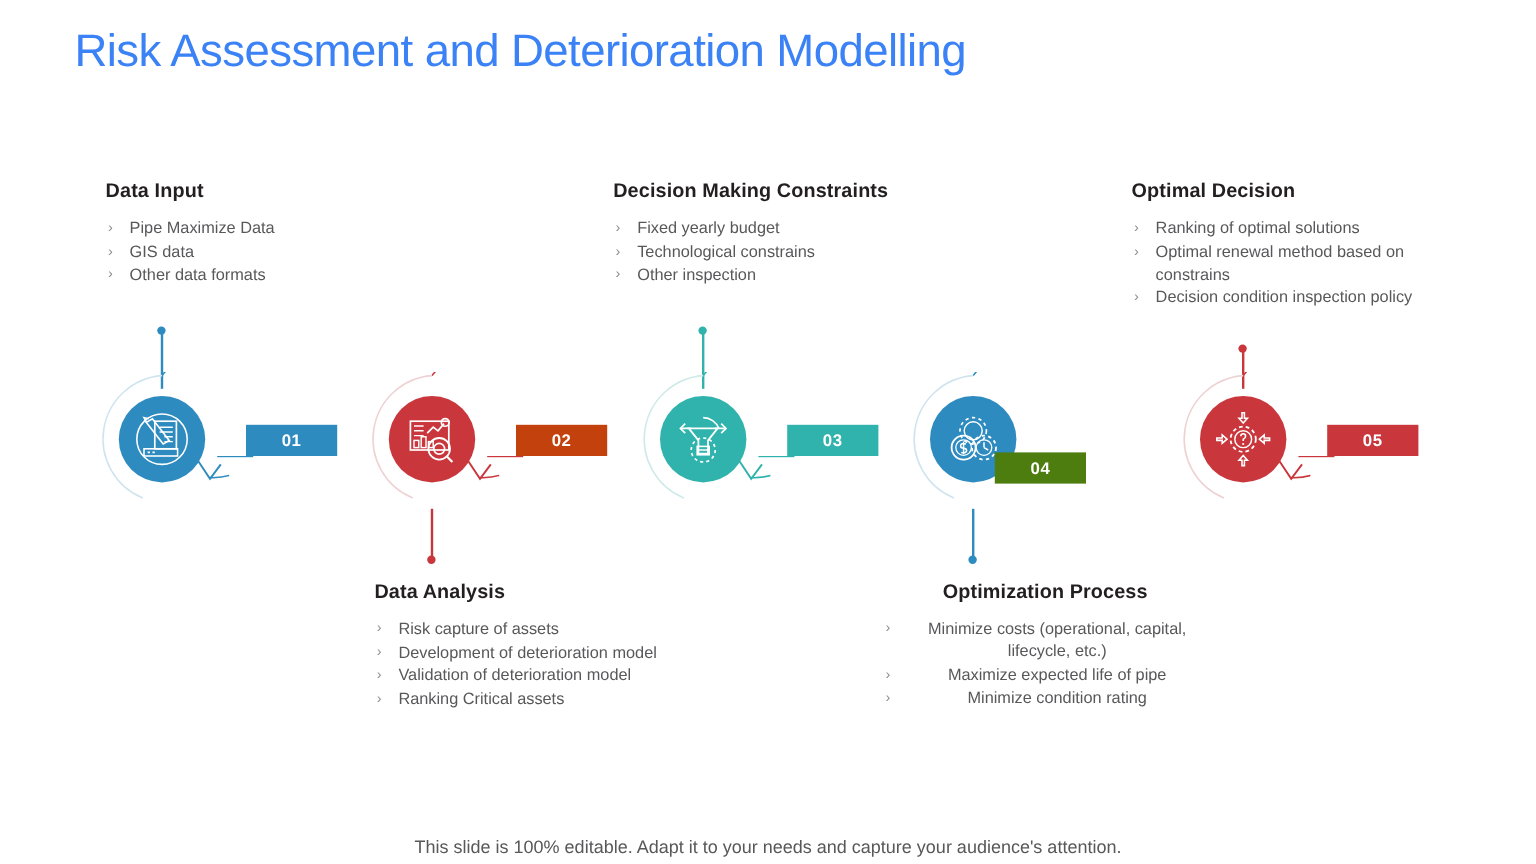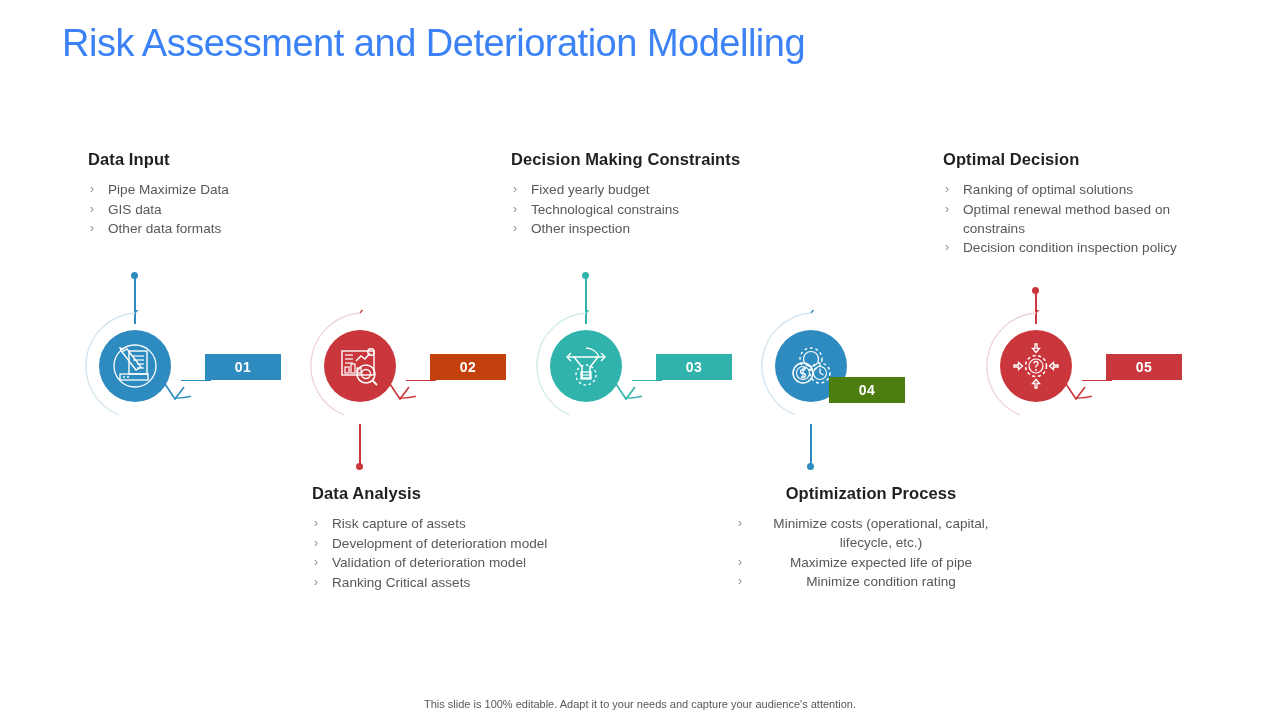--- a/index.html
+++ b/index.html
@@ -112,21 +112,21 @@
     height: 1.3px;
   }
 
   
   .footer {
     position: absolute;
     left: 0;
     top: 698px;
     width: 1280px;
     text-align: center;
-    font-size: 11px;
+    font-size: 15px;
     color: #58585a;
   }
 </style>
 </head>
 <body>
 
 <div class="slide">
 
   <div class="title">Risk Assessment and Deterioration Modelling</div>
 

